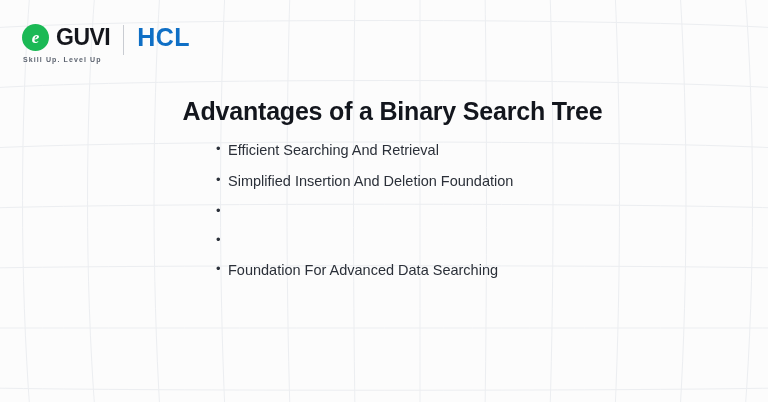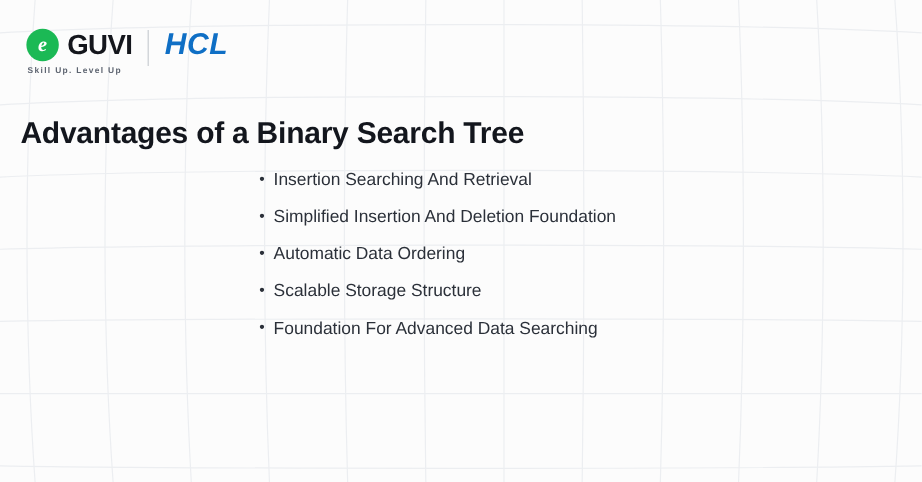--- a/index.html
+++ b/index.html
@@ -95,33 +95,32 @@
     width: 1px;
     height: 30px;
     background: #c9ccd2;
     margin: 0 13px;
     margin-top: 1px;
   }
 
   .hcl-word {
     font-size: 25px;
     font-weight: bold;
-    font-style: italic;
     color: #0f6fc5;
     letter-spacing: 0.5px;
     line-height: 1;
     margin-top: 1px;
   }
 
   .title {
     position: absolute;
     left: 0;
     right: 0;
     top: 80px;
-    text-align: left;
+    text-align: center;
     font-size: 25px;
     font-weight: bold;
     color: #13161d;
     letter-spacing: -0.2px;
     z-index: 2;
     padding-left: 17px;
   }
 
   .bullets {
     position: absolute;
@@ -192,33 +191,31 @@
     </div>
     <div class="brand-divider"></div>
     <div class="hcl-word">HCL</div>
   </div>
 
   <h1 class="title">Advantages of a Binary Search Tree</h1>
 
   <ul class="bullets">
     <li class="bullet-item">
       <span class="bullet-dot">•</span>
-      <span class="bullet-text">Insertion Searching And Retrieval</span>
+      <span class="bullet-text">Efficient Searching And Retrieval</span>
     </li>
     <li class="bullet-item">
       <span class="bullet-dot">•</span>
       <span class="bullet-text">Simplified Insertion And Deletion Foundation</span>
     </li>
     <li class="bullet-item">
       <span class="bullet-dot">•</span>
-      <span class="bullet-text">Automatic Data Ordering</span>
-    </li>
-    <li class="bullet-item">
-      <span class="bullet-dot">•</span>
-      <span class="bullet-text">Scalable Storage Structure</span>
+    </li>
+    <li class="bullet-item">
+      <span class="bullet-dot">•</span>
     </li>
     <li class="bullet-item">
       <span class="bullet-dot">•</span>
       <span class="bullet-text">Foundation For Advanced Data Searching</span>
     </li>
   </ul>
 
 </div>
 
 </body></html>

